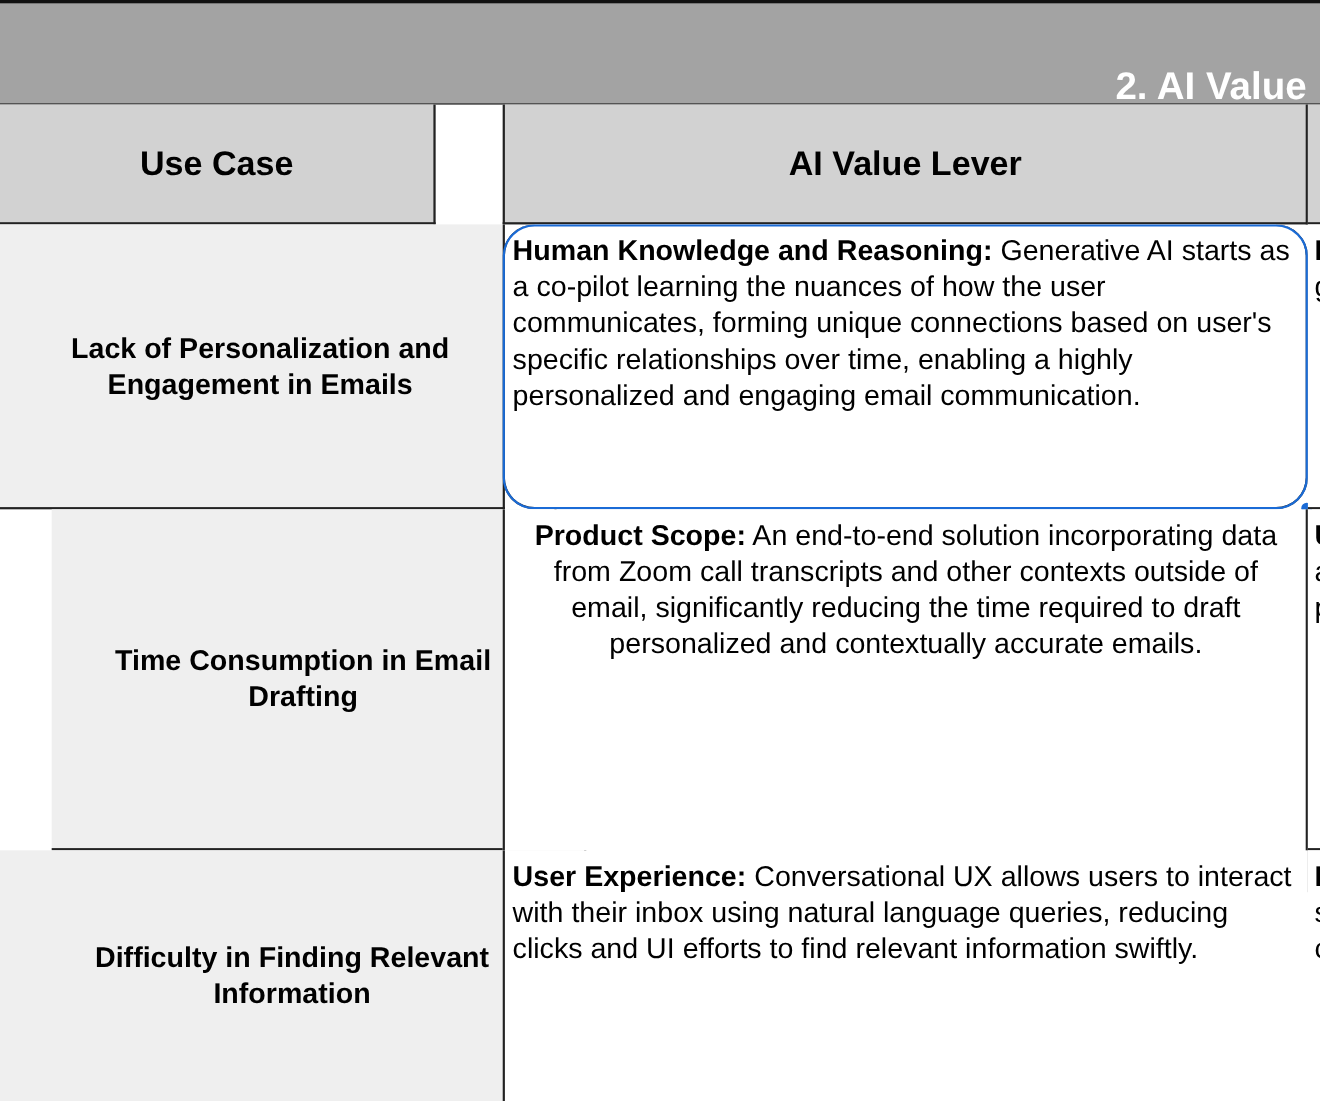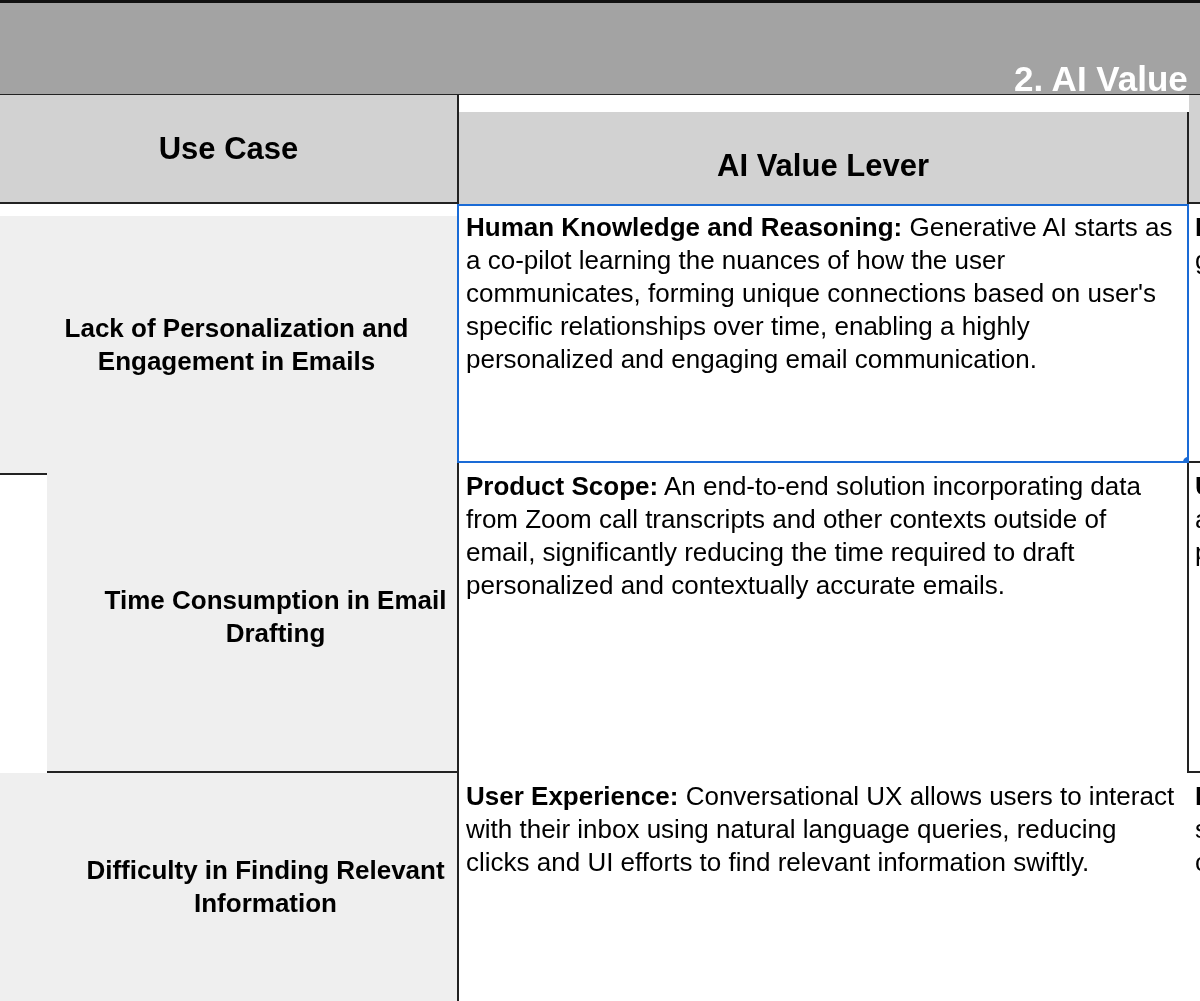--- a/index.html
+++ b/index.html
@@ -43,20 +43,21 @@
     background: #ffffff;
     border-right: 2px solid #222;
     border-bottom: 2px solid #222;
     font-size: 26px; line-height: 33px;
     padding: 7px 6px 0 7px;
   }
   .lever b { font-weight: bold; }
   .selected {
     outline: 2px solid #1a6bd6;
     outline-offset: -2px;
+    border-radius: 29px;
   }
   .handle {
     position: absolute; width: 10px; height: 10px; border-radius: 50%;
     background: #1a6bd6;
   }
   .col3 {
     background: #fff;
     font-size: 26px; line-height: 33px;
     padding: 7px 0 0 6px;
     overflow: hidden; white-space: nowrap;
@@ -64,43 +65,43 @@
   }
   .col3hdr { background: #d2d2d2; border-bottom: 2px solid #222; }
 </style>
 </head>
 <body>
 
 <div class="title-bar">
   <span class="title-text">2. AI Value</span>
 </div>
 
-<div class="cell hdr" style="left:0;top:95px;width:459px;height:109px;">
+<div class="cell hdr" style="left:0;top:95px;width:396px;height:109px;">
   <span>Use Case</span>
 </div>
-<div class="cell hdr" style="left:457px;top:112px;width:732px;height:109px;border-left:2px solid #222;">
+<div class="cell hdr" style="left:457px;top:95px;width:732px;height:109px;border-left:2px solid #222;">
   <span>AI Value Lever</span>
 </div>
 <div class="cell col3hdr" style="left:1189px;top:95px;width:11px;height:109px;"></div>
 
-<div class="cell uc" style="left:0;top:216px;width:459px;height:259px;padding-left:46px;">
+<div class="cell uc" style="left:0;top:204px;width:459px;height:259px;padding-left:46px;">
   <span>Lack of Personalization and Engagement in Emails</span>
 </div>
 <div class="cell lever selected" style="left:457px;top:204px;width:732px;height:259px;border-left:2px solid #222;">
   <b>Human Knowledge and Reasoning:</b><span> Generative AI starts as a co-pilot learning the nuances of how the user communicates, forming unique connections based on user's specific relationships over time, enabling a highly personalized and engaging email communication.</span>
 </div>
 <div class="handle" style="left:1183px;top:457px;"></div>
 <div class="cell col3" style="left:1189px;top:204px;width:11px;height:259px;">
   <span style="font-weight:bold;">I</span><br><span>g</span>
 </div>
 
 <div class="cell uc" style="left:0;top:463px;width:459px;height:310px;margin-left:47px;">
   <span>Time Consumption in Email Drafting</span>
 </div>
-<div class="cell lever" style="left:457px;top:463px;width:732px;height:348px;border-left:2px solid #222;">
+<div class="cell lever" style="left:457px;top:463px;width:732px;height:348px;border-left:2px solid #222;text-align:center;">
   <b>Product Scope:</b><span> An end-to-end solution incorporating data from Zoom call transcripts and other contexts outside of email, significantly reducing the time required to draft personalized and contextually accurate emails.</span>
 </div>
 <div class="cell col3" style="left:1189px;top:463px;width:11px;height:310px;">
   <span style="font-weight:bold;">U</span><br><span>a</span><br><span>p</span>
 </div>
 
 <div class="cell uc" style="left:0;top:773px;width:533px;height:228px;border-bottom:none;">
   <span>Difficulty in Finding Relevant Information</span>
 </div>
 <div class="cell lever" style="left:457px;top:773px;width:732px;height:280px;border-left:2px solid #222;border-right:none;border-bottom:none;">

